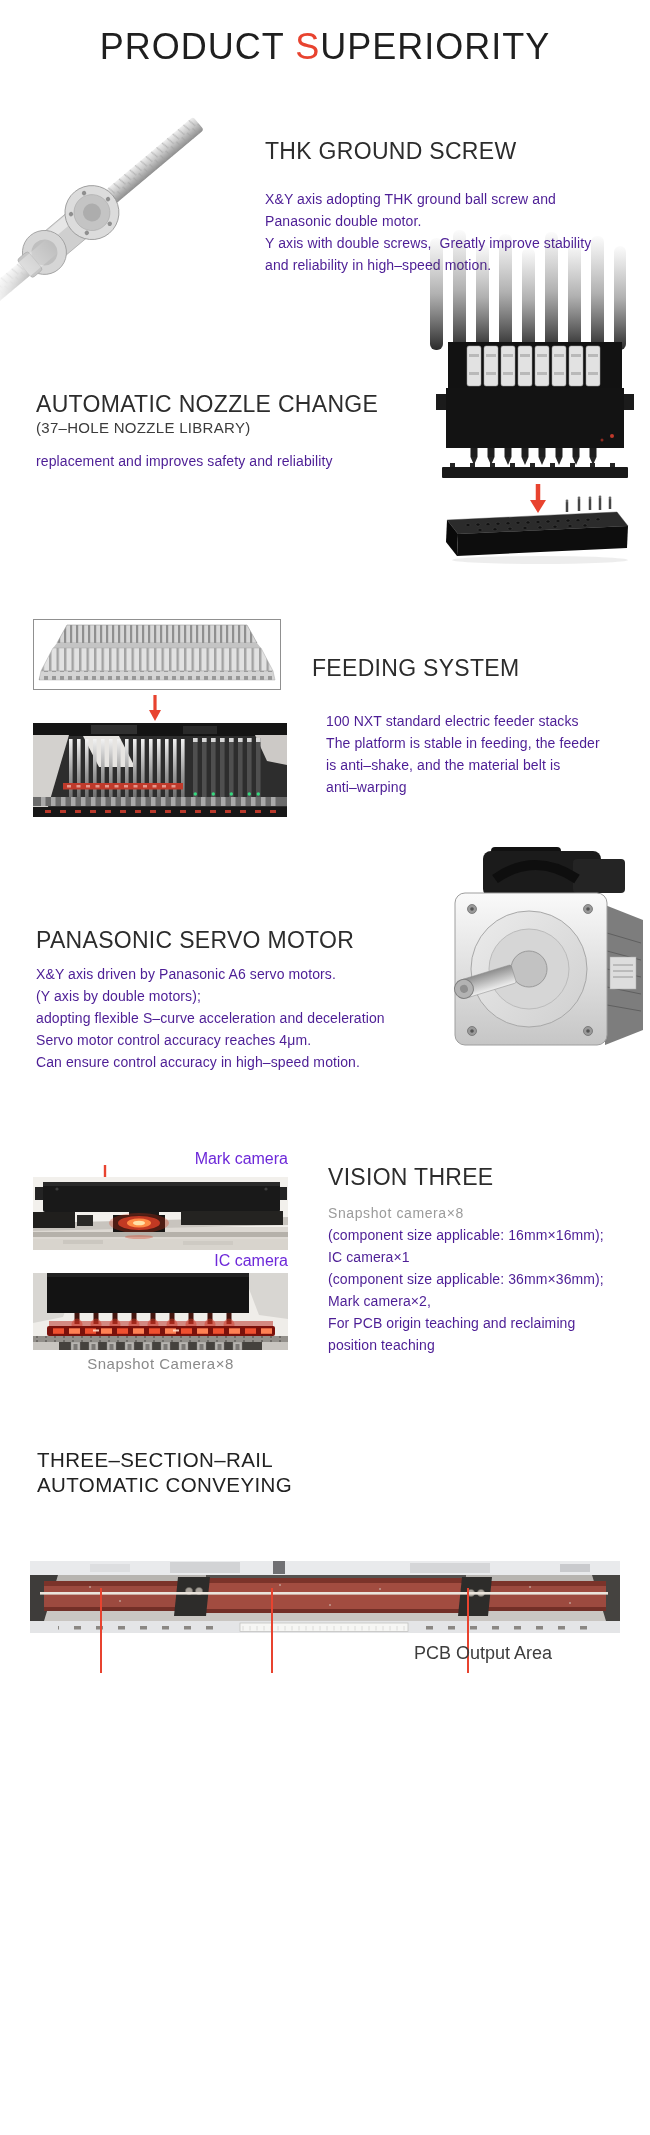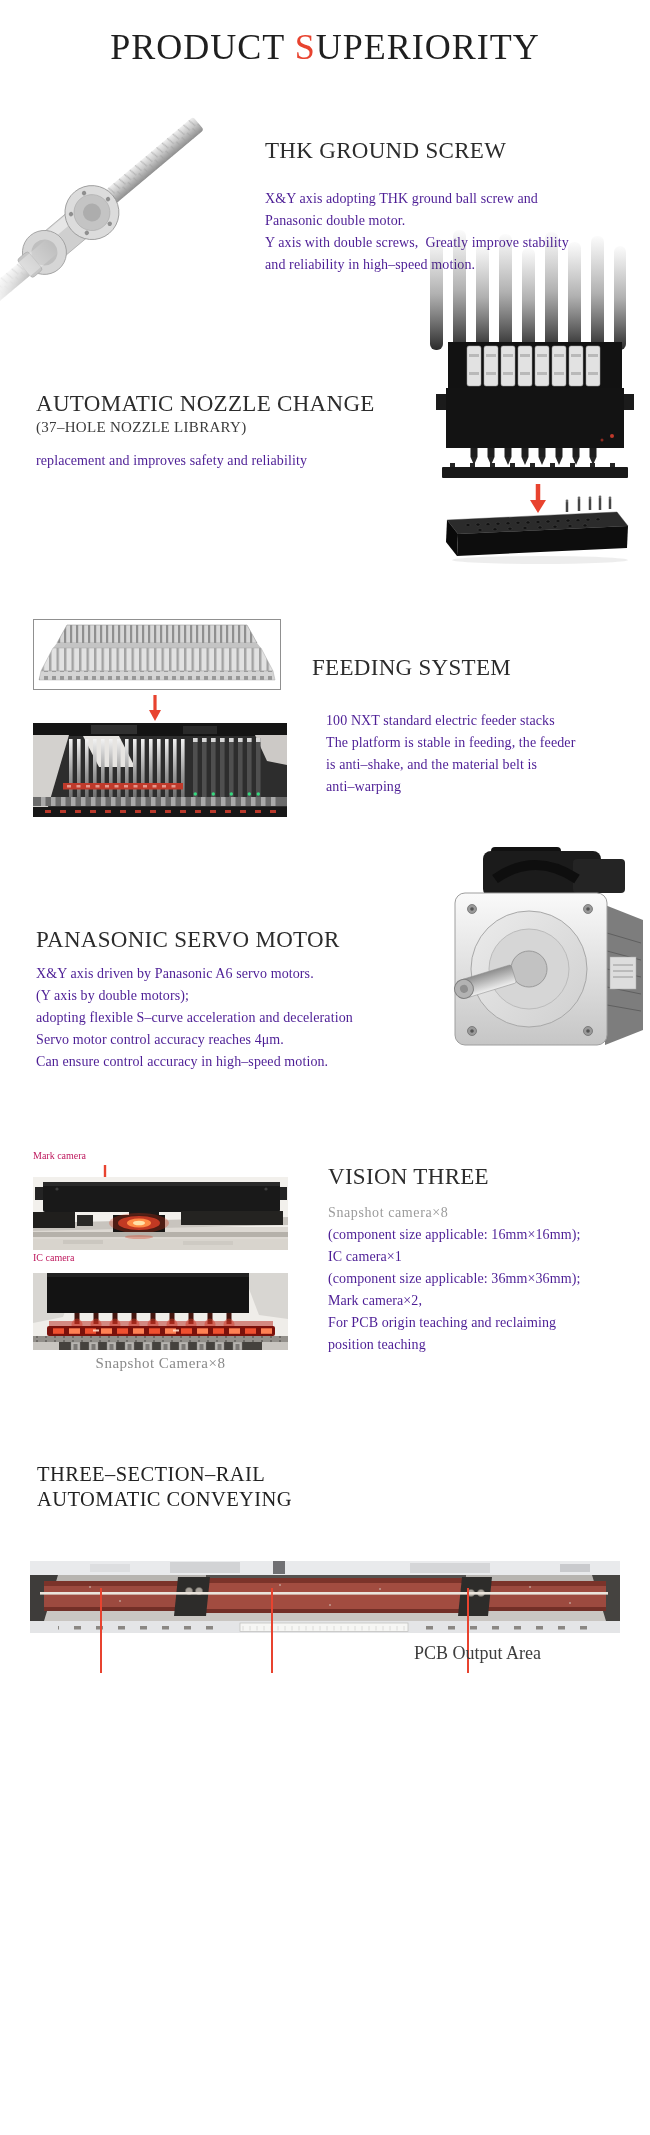--- a/index.html
+++ b/index.html
@@ -1,25 +1,25 @@
 <!DOCTYPE html>
 <html><head>
 <meta charset="utf-8">
 <style>
   html,body{margin:0;padding:0;background:#fff;}
   #page{position:relative;width:650px;height:1673px;background:#ffffff;overflow:hidden;
-        font-family:Liberation Serif, serif;}
+        font-family:Liberation Sans, sans-serif;}
   .abs{position:absolute;}
   .page-title{width:650px;text-align:center;font-size:36px;letter-spacing:1px;color:#1f1f1f;font-weight:500;}
   .page-title .accent{color:#e8432f;}
   .sec-title{font-size:23px;color:#2c2c2c;letter-spacing:0.3px;font-weight:500;white-space:pre;}
   .sec-sub{font-size:15px;color:#3b3b3b;letter-spacing:0.3px;white-space:pre;}
   .btext{font-size:14px;line-height:22px;color:#4c1d95;white-space:pre-wrap;letter-spacing:0.1px;}
   .muted{color:#9b9b9b;letter-spacing:0.6px;}
-  .plabel{font-size:10px;color:#be185d;text-align:left;width:255px;}
+  .plabel{font-size:16px;color:#6d28d9;text-align:right;width:255px;}
   .caption{font-size:15px;color:#8a8a8a;letter-spacing:0.5px;text-align:center;width:255px;}
   .conv-title{font-size:20.5px;line-height:25px;color:#222222;letter-spacing:0.4px;font-weight:500;white-space:pre;}
   .rail-label{font-size:18px;color:#3d3d3d;white-space:pre;}
   .redline{width:2px;height:96px;background:#e8432f;}
   .feeder-box{width:246px;height:69px;border:1px solid #909090;background:#fff;}
   .bottom-bar{left:0;top:2114px;width:650px;height:21px;background:#2c9bd5;}
 </style>
 </head>
 <body>
 
@@ -551,21 +551,21 @@
   <div class="abs" style="left:328px;top:1202px;">
     <div class="btext muted">Snapshot camera×8</div>
     <div class="btext">(component size applicable: 16mm×16mm);</div>
     <div class="btext">IC camera×1</div>
     <div class="btext">(component size applicable: 36mm×36mm);</div>
     <div class="btext">Mark camera×2,</div>
     <div class="btext">For PCB origin teaching and reclaiming</div>
     <div class="btext">position teaching</div>
   </div>
 
-  <div class="abs" style="left:37px;top:1447px;margin-top:15px;">
+  <div class="abs" style="left:37px;top:1447px;">
     <div class="conv-title">THREE–SECTION–RAIL</div>
     <div class="conv-title">AUTOMATIC CONVEYING</div>
   </div>
 
   <svg class="abs" style="left:30px;top:1561px;" width="590" height="72" viewBox="0 0 590 72">
     <defs>
       <pattern id="convdash" width="22" height="5" patternUnits="userSpaceOnUse">
         <rect width="7" height="3.5" fill="#8a8783"></rect>
       </pattern>
       <pattern id="lticks" width="7" height="8" patternUnits="userSpaceOnUse">

